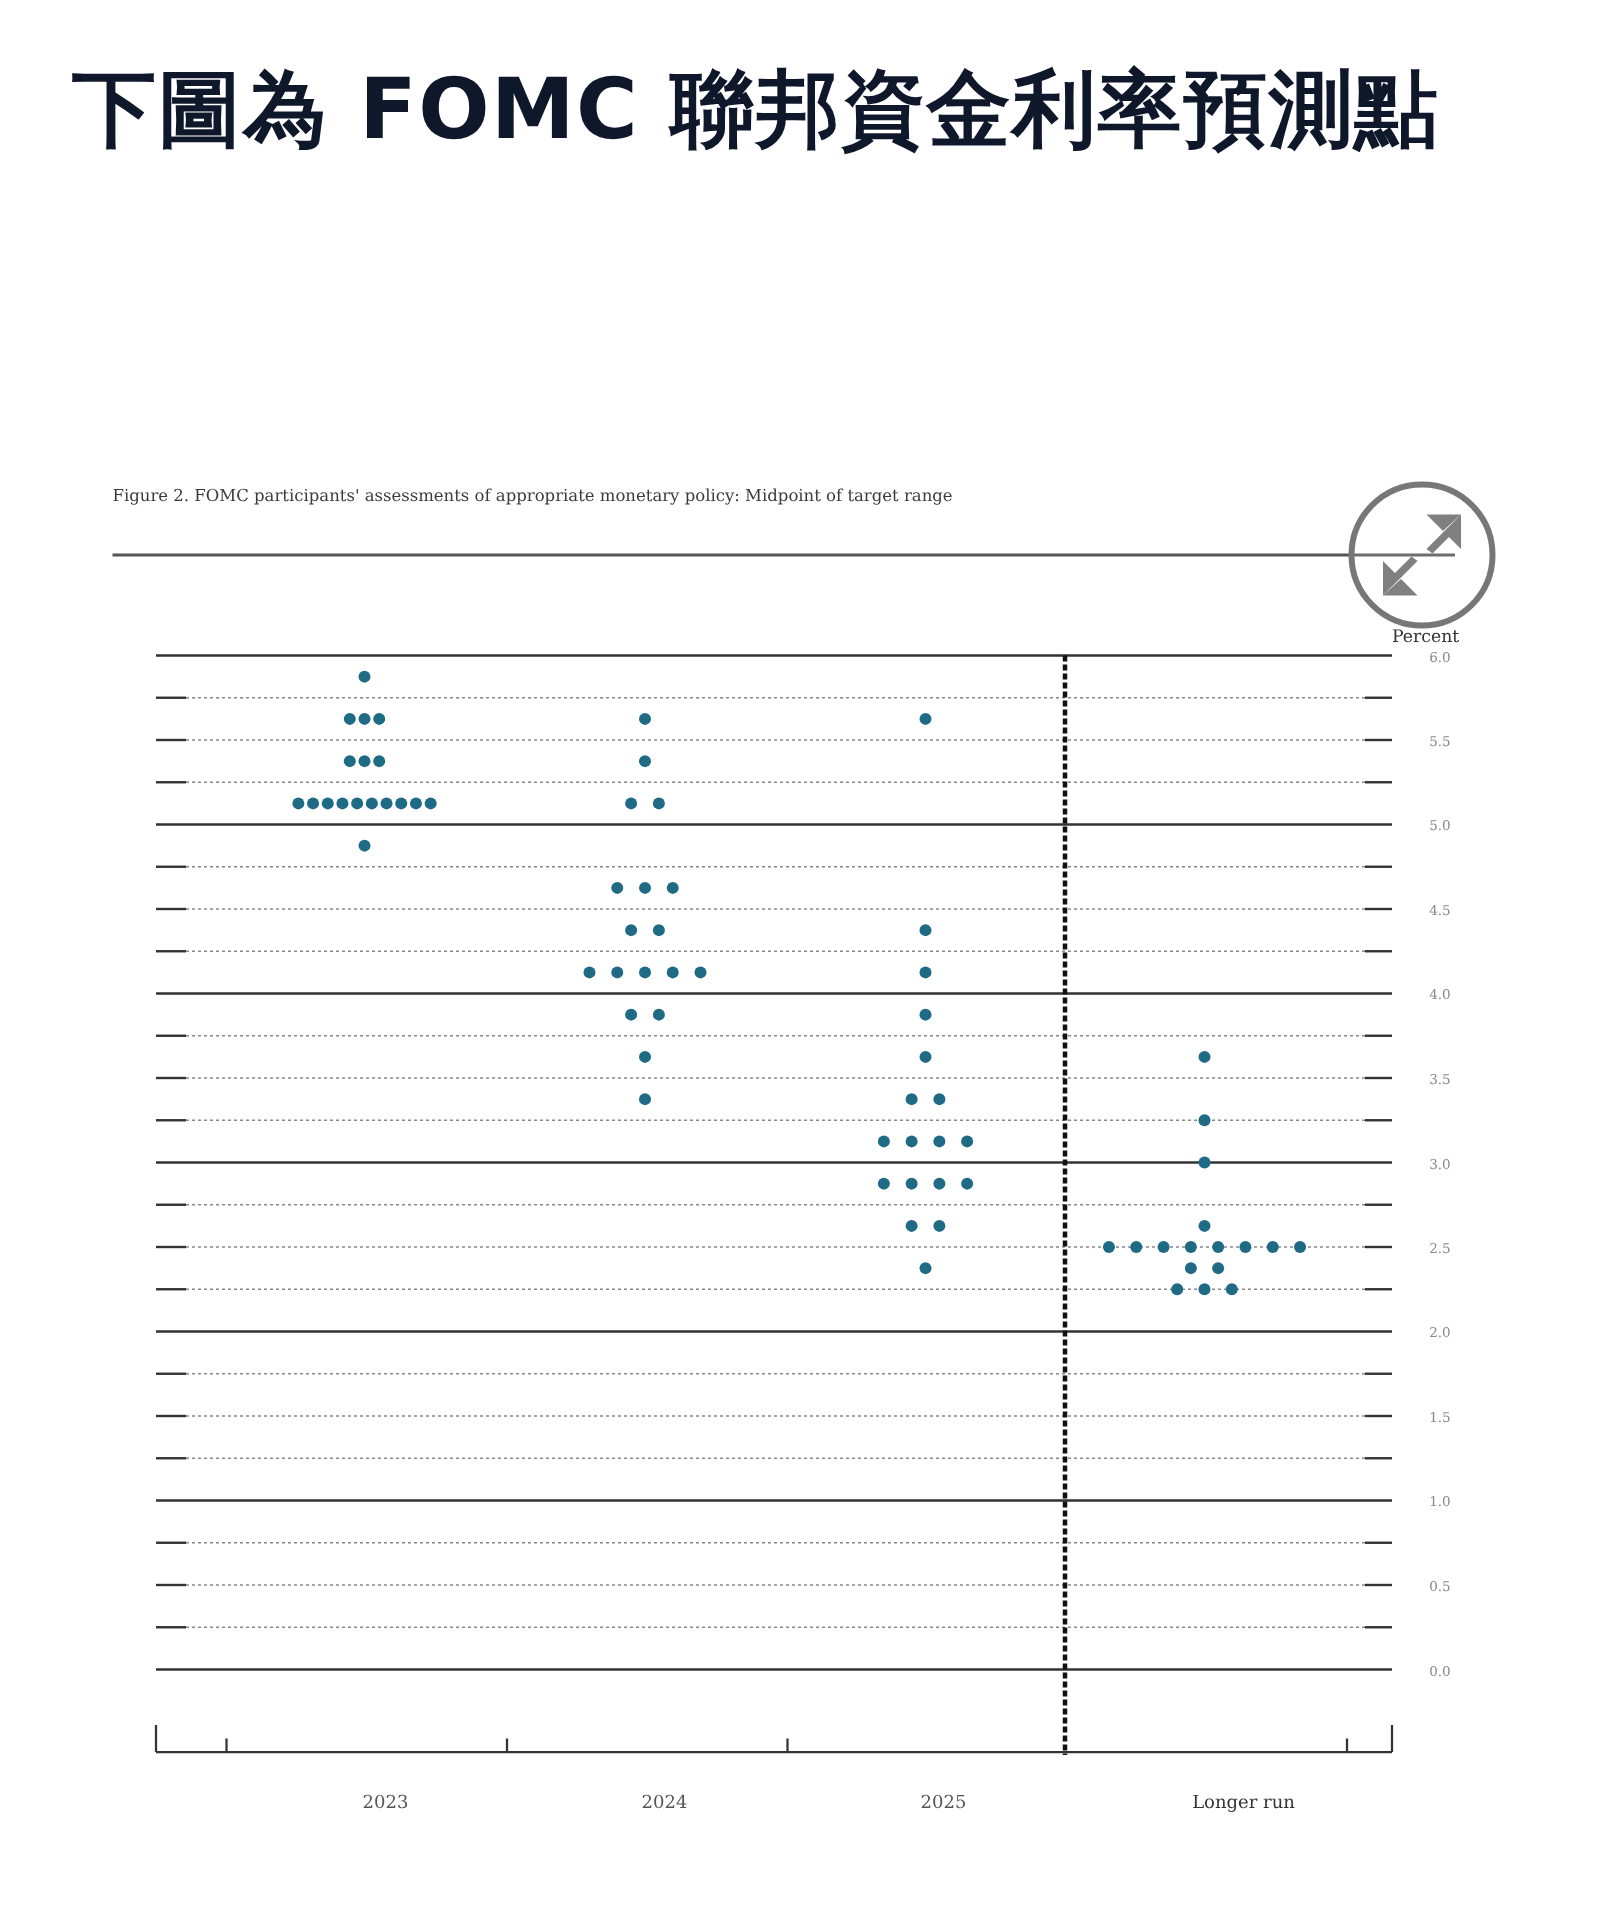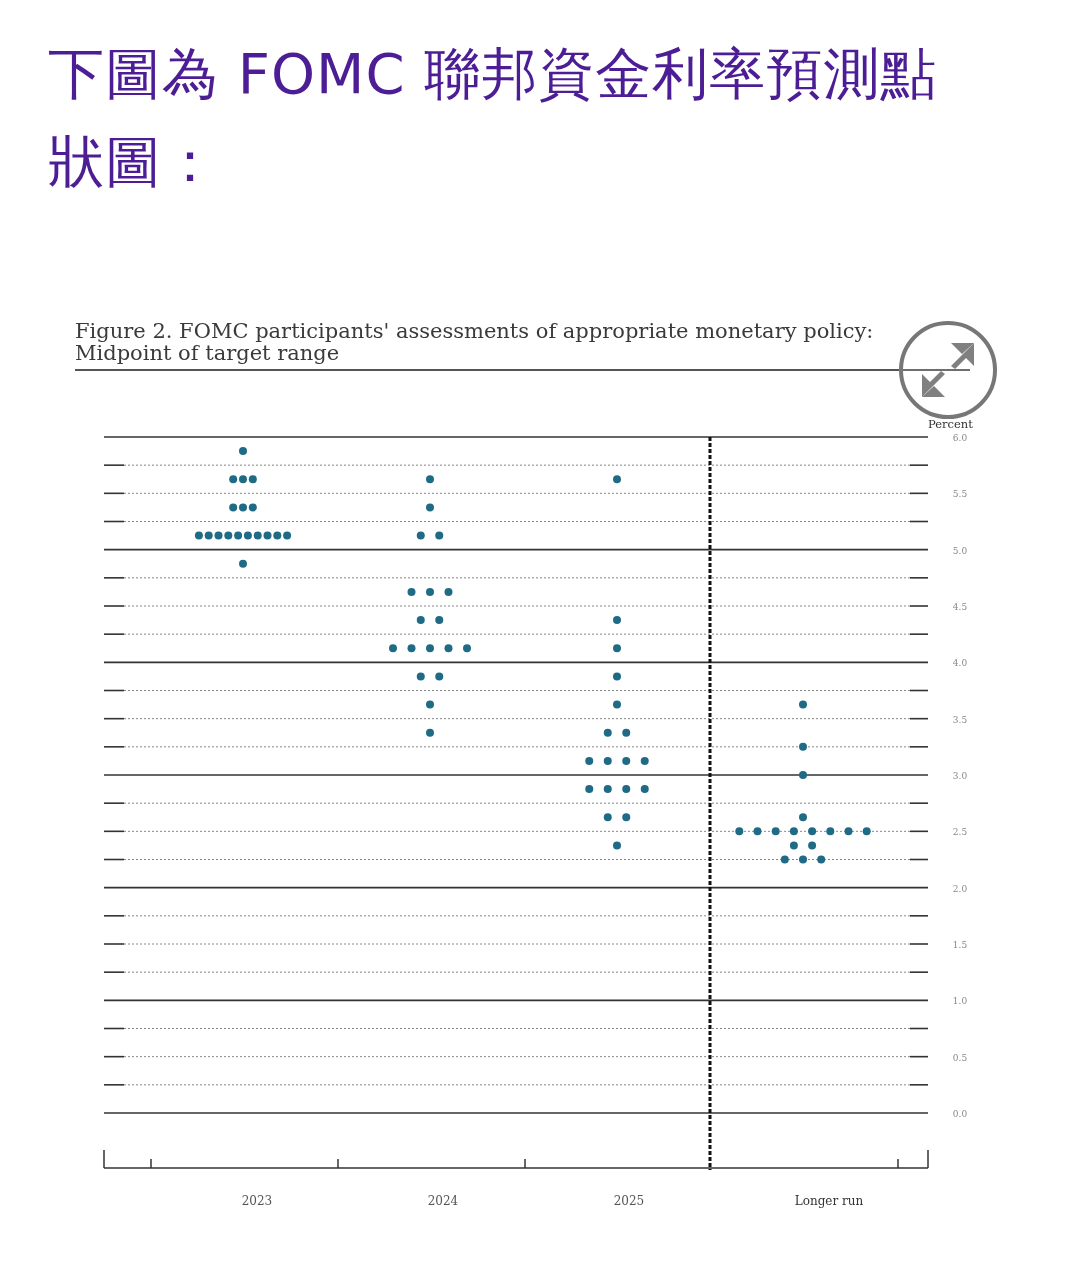--- a/index.html
+++ b/index.html
@@ -1,36 +1,35 @@
 <!DOCTYPE html>
 <html><head>
   <meta charset="utf-8">
   <style>
     html, body { margin: 0; padding: 0; background: #ffffff; }
     body { width: 1072px; height: 1280px; position: relative; overflow: hidden; font-family: "DejaVu Sans", sans-serif; }
     .heading {
       position: absolute; left: 48px; top: 30px; width: 980px;
       font-family: "DejaVu Sans", sans-serif; font-size: 56px; line-height: 88px;
-      color: #4c1d95; font-weight: normal; letter-spacing: 1px; margin: 0;
+      color: #0f172a; font-weight: bold; letter-spacing: 1px; margin: 0;
     }
     .figure { position: absolute; left: 0; top: 300px; width: 1072px; height: 940px; }
     .fig-caption {
       position: absolute; left: 75px; top: 20px; width: 900px;
-      font-family: "DejaVu Serif", serif; font-size: 21px; line-height: 22px; color: #3a3a3a;
+      font-family: "DejaVu Serif", serif; font-size: 11px; line-height: 22px; color: #3a3a3a;
     }
     .fig-rule { position: absolute; left: 75px; top: 69px; width: 895px; height: 2px; background: #555; }
     svg.chart { position: absolute; left: 0; top: 300px; }
     .chart-text { font-family: "DejaVu Serif", serif; }
   </style>
 </head>
 <body>
 
 <h1 class="heading">
   <span>下圖為 FOMC 聯邦資金利率預測點</span><br>
-  <span>狀圖：</span>
 </h1>
 
 <div class="figure">
   <div class="fig-caption">
     <div>Figure 2.  FOMC participants' assessments of appropriate monetary policy:  Midpoint of target range</div>
   </div>
   <div class="fig-rule"></div>
 </div>
 
 <svg class="chart" width="1072" height="940" viewBox="0 300 1072 940" xmlns="http://www.w3.org/2000/svg">

